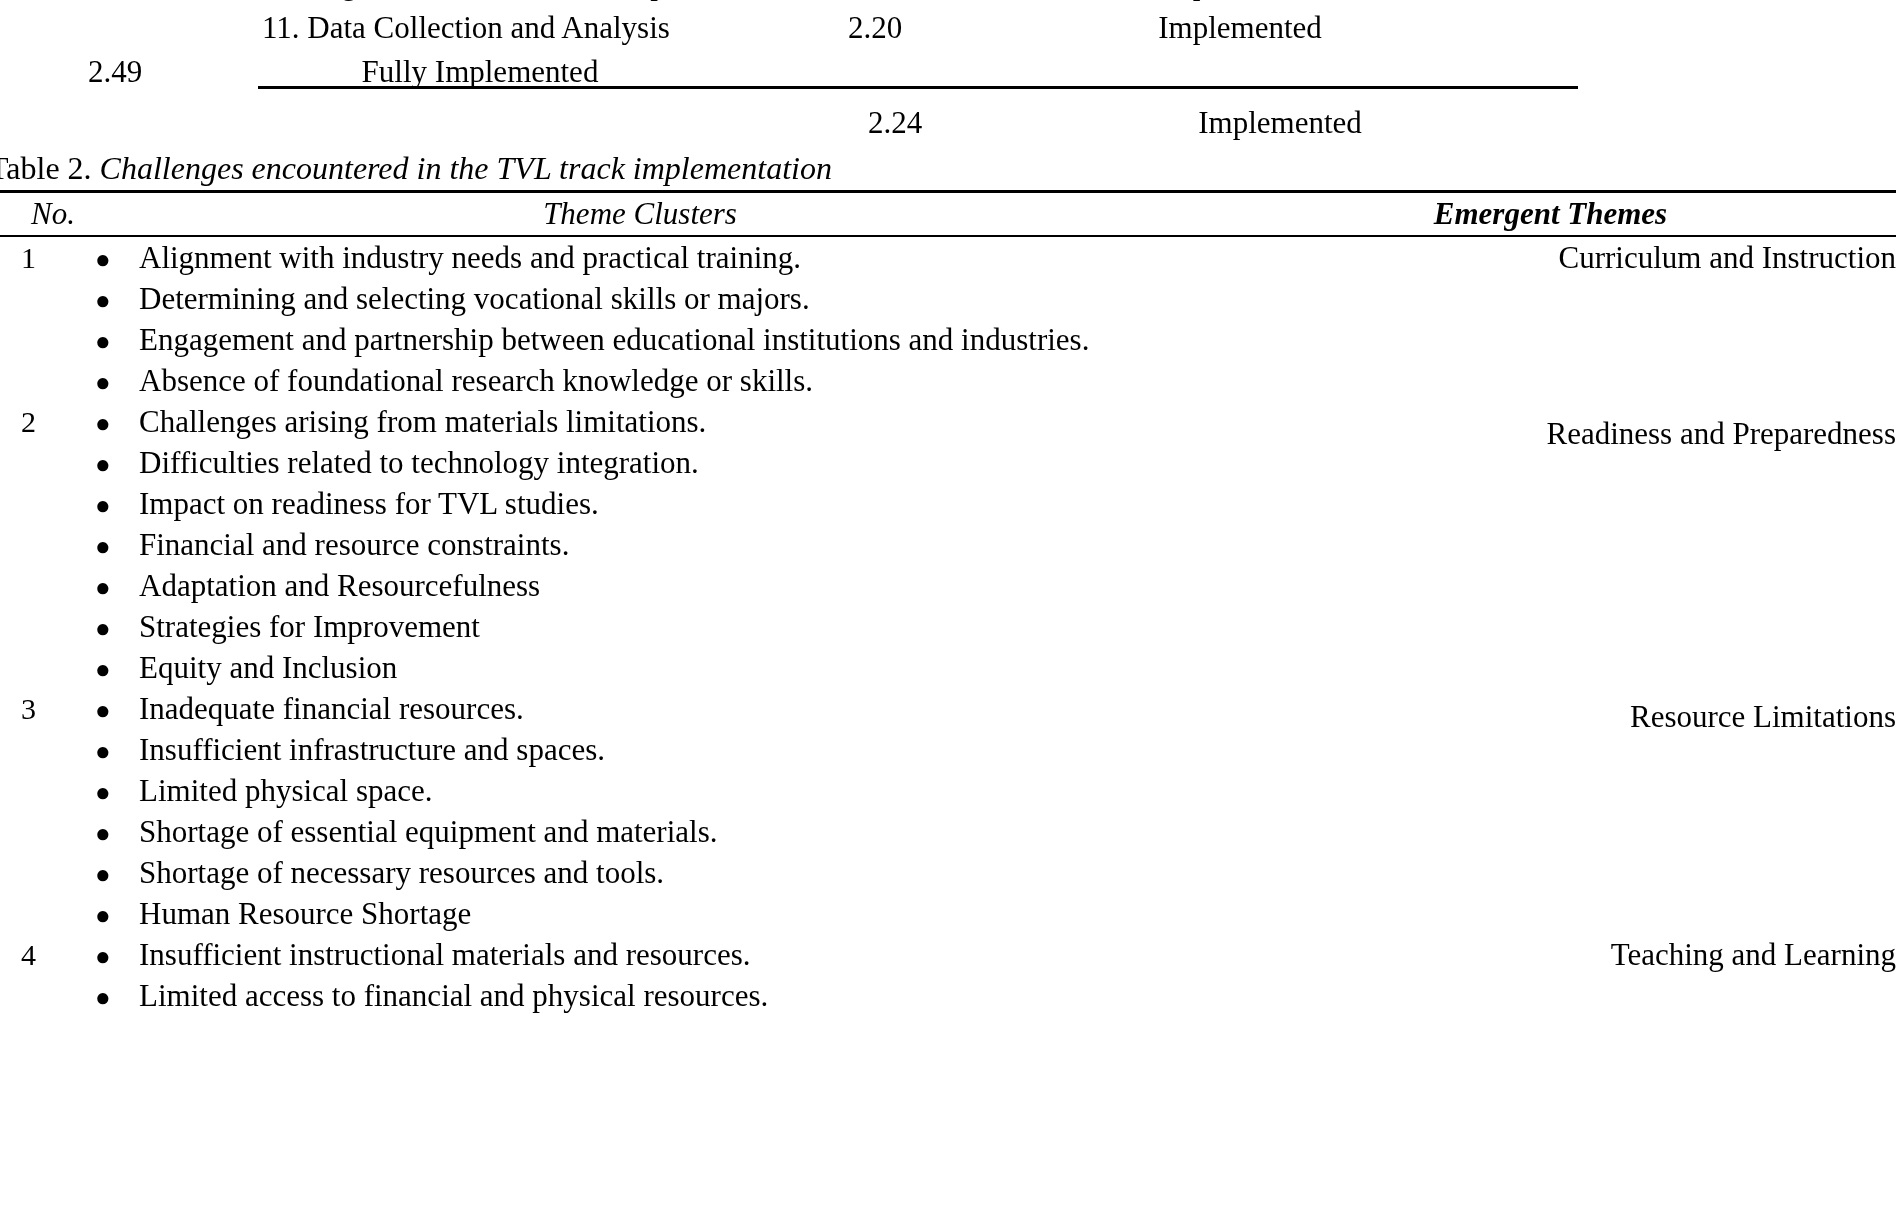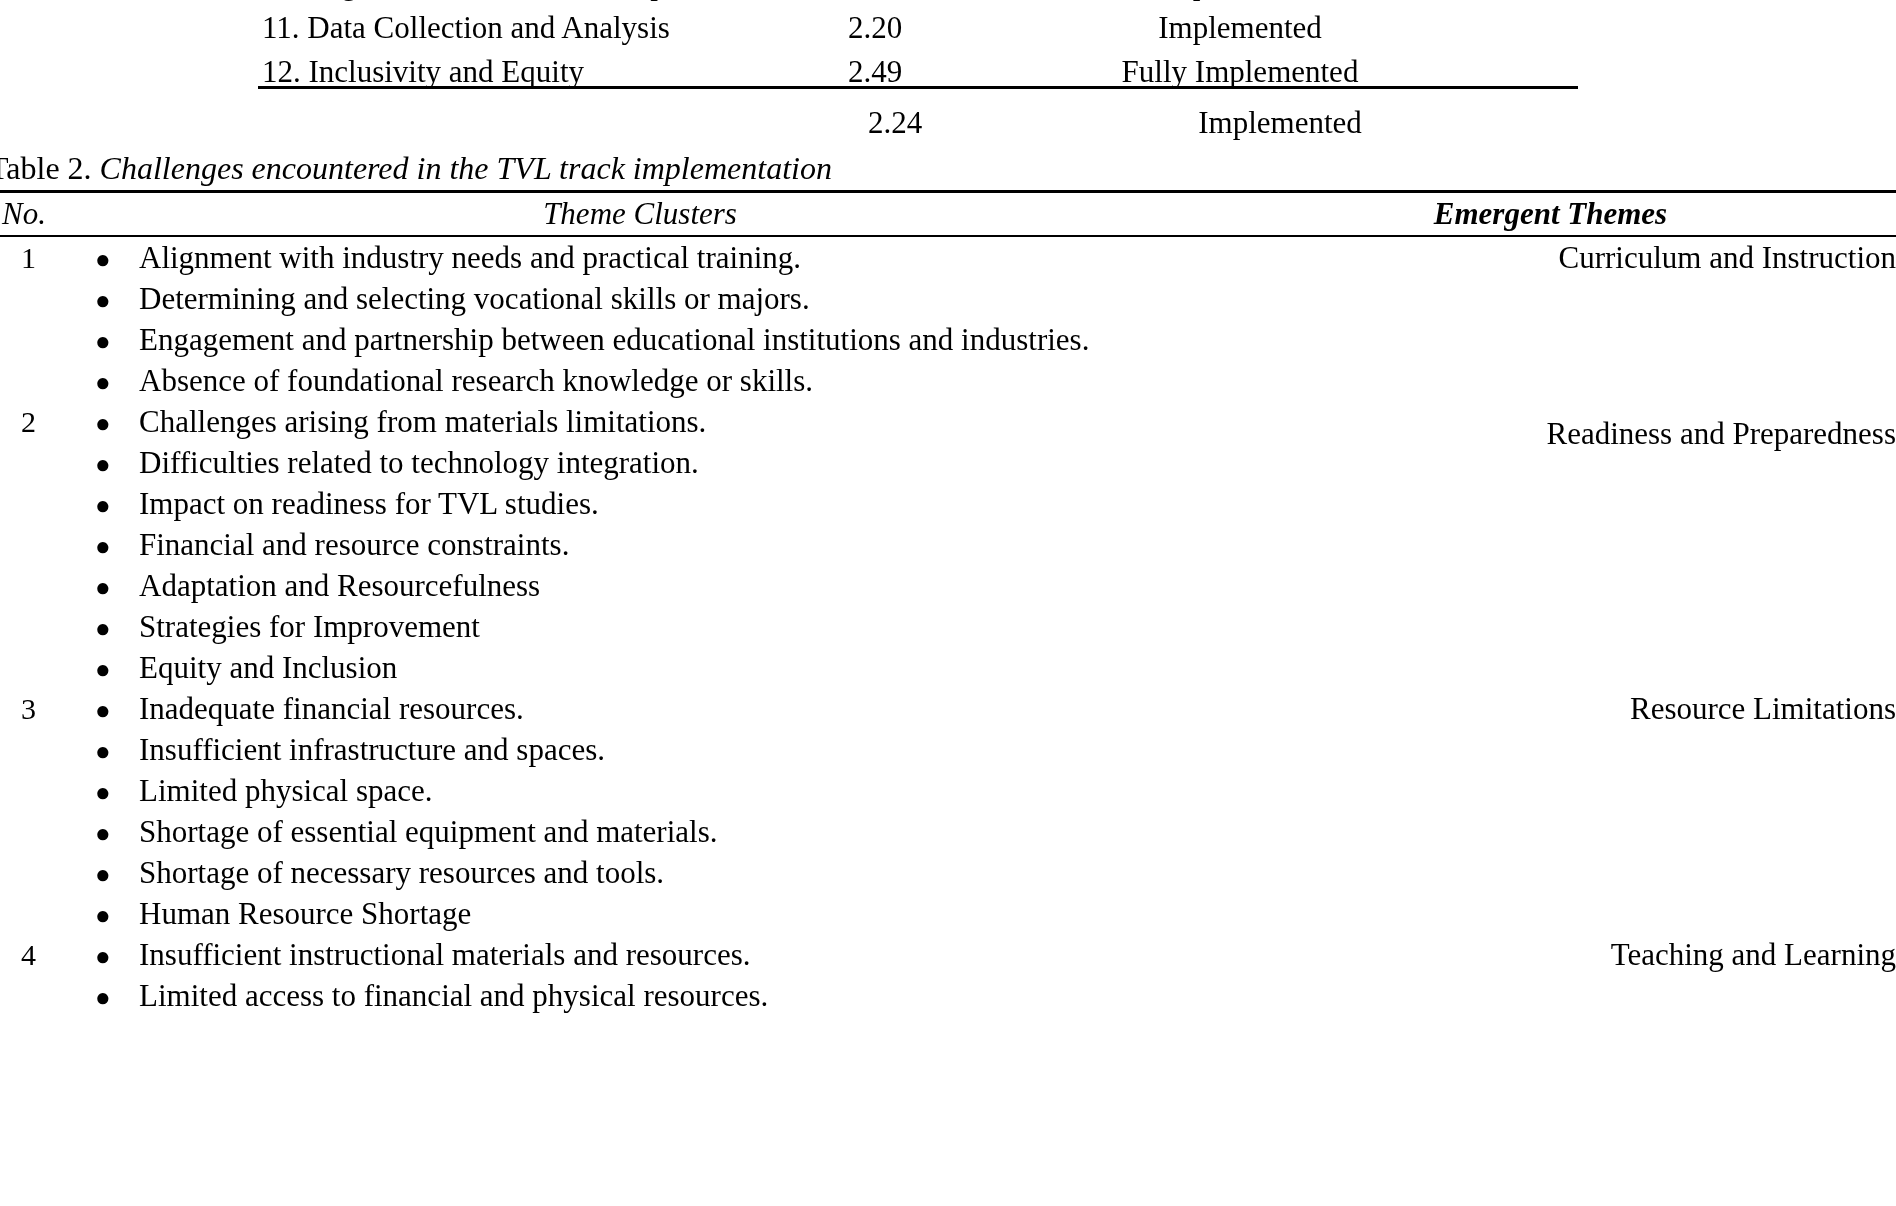--- a/index.html
+++ b/index.html
@@ -105,21 +105,21 @@
   .t2-head {
     display: flex;
     align-items: baseline;
     height: 42px;
     font-size: 31px;
     line-height: 42px;
     font-style: italic;
   }
   .col-no {
     width: 75px;
-    text-align: left;
+    text-align: right;
     padding-left: 2px;
     box-sizing: border-box;
     font-style: normal;
     white-space: nowrap;
   }
   .t2-head .col-no { font-style: italic; }
   .col-theme {
     width: 1130px;
     text-align: center;
     white-space: nowrap;
@@ -197,21 +197,20 @@
         <div class="t1-label">10. Legal Framework and Compliance</div>
         <div class="t1-mean">2.23</div>
         <div class="t1-desc">Implemented</div>
       </div>
       <div class="t1-row">
         <div class="t1-label">11. Data Collection and Analysis</div>
         <div class="t1-mean">2.20</div>
         <div class="t1-desc">Implemented</div>
       </div>
       <div class="t1-row">
-        <div class="t1-label">12. Inclusivity and Equity</div>
         <div class="t1-mean">2.49</div>
         <div class="t1-desc">Fully Implemented</div>
       </div>
       <div class="t1-rule t1-rule-bottom"></div>
       <div class="t1-summary">
         <div class="t1-label"></div>
         <div class="t1-mean">2.24</div>
         <div class="t1-desc">Implemented</div>
       </div>
     </div>
@@ -351,21 +350,21 @@
               <span class="bullet-text">Shortage of necessary resources and tools.</span>
             </div>
           </div>
           <div class="bullet-row">
             <div class="cell-no"></div>
             <div class="cell-bullet">
               <span class="bullet-dot">●</span>
               <span class="bullet-text">Human Resource Shortage</span>
             </div>
           </div>
-          <div class="theme-label" style="top: 0px;">Resource Limitations</div>
+          <div class="theme-label" style="top: 8px;">Resource Limitations</div>
         </div>
         <div class="group">
           <div class="bullet-row">
             <div class="cell-no">4</div>
             <div class="cell-bullet">
               <span class="bullet-dot">●</span>
               <span class="bullet-text">Insufficient instructional materials and resources.</span>
             </div>
           </div>
           <div class="bullet-row">

